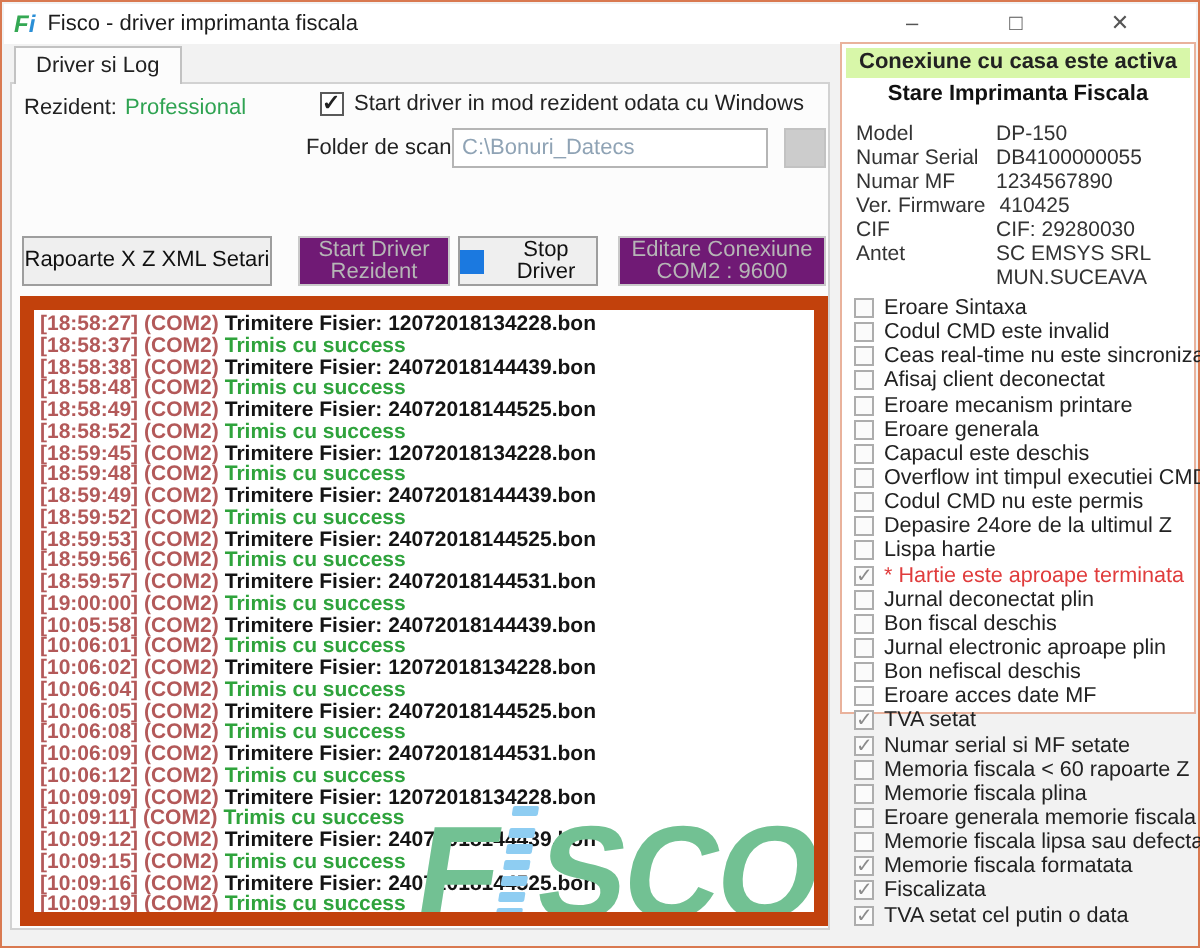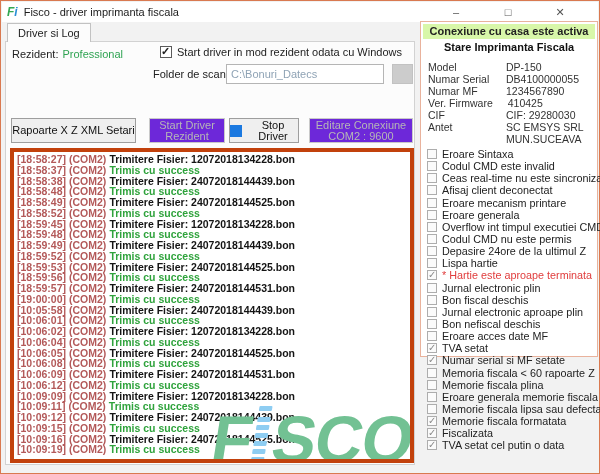--- a/index.html
+++ b/index.html
@@ -26,50 +26,50 @@
 
   .resident { position:absolute; left:154px; top:4px; display:flex; align-items:center; font-size:11px; color:#222; }
   .cbx { width:12px; height:12px; border:1px solid #5a5a5a; background:#fff; position:relative; flex:none; margin-right:5px; }
   .cbx.checked:after { content:"\2713"; position:absolute; left:0px; top:-2px; font-size:11px; font-weight:bold; color:#222; }
 
   .folder-label { position:absolute; left:147px; top:26px; font-size:11px; color:#222; }
   .folder-input { position:absolute; left:220px; top:22px; width:158px; height:20px; border:1px solid #b5b5b5; font-family:"Liberation Sans",sans-serif; font-size:11px; color:#8fa3b5; padding-left:4px; background:#fff; }
   .browse-btn { position:absolute; left:386px; top:22px; width:21px; height:20px; background:#cccccc; border:1px solid #c2c2c2; }
 
   .btn { position:absolute; top:48px; height:25px; background:#efefef; border:1px solid #9e9e9e; font-size:11px; color:#111; display:flex; align-items:center; justify-content:center; text-align:center; line-height:11px;margin-top:28px; }
-  .btn.disabled { background:#6d28d9; border-color:#c9c9c9; color:#b6b6b6; }
+  .btn.disabled { background:#701a75; border-color:#c9c9c9; color:#b6b6b6; }
   .btn1 { left:5px; width:125px; }
   .btn2 { left:143px; width:76px; flex-direction:column; }
   .btn3 { left:223px; width:70px; }
   .btn4 { left:303px; width:104px; flex-direction:column; }
   .stop-square { width:12px; height:12px; background:#1b79e0; margin-right:6px; flex:none; }
 
   
-  .logbox { position:absolute; left:4px; top:106px; width:404px; height:315px; background:#fff; border:4px solid #c2410c; overflow:hidden; padding:2px 3px; }
+  .logbox { position:absolute; left:4px; top:106px; width:404px; height:315px; background:#fff; border:7px solid #c2410c; overflow:hidden; padding:2px 3px; }
   .log-line { font-size:10.5px; font-weight:bold; line-height:10.75px; white-space:nowrap; }
   .log-line span { margin-right:3px; }
   .lt,.lp { color:#b35959; }
   .msg { color:#141414; }
   .ok { color:#2fa33c; }
 
   
   .logo { position:absolute; right:-3px; bottom:-5px; display:flex; align-items:flex-end; transform:skewX(-9deg); font-weight:bold; color:#72c193; }
   .logo-f,.logo-sco { font-size:66px; line-height:50px; letter-spacing:-1px; }
   .logo-i { display:flex; flex-direction:column; margin:0 5px 2px 3px; }
   .logo-i .bar { width:13px; height:5px; background:#8ecdf2; border-radius:1px; margin-top:3px; }
   .logo-i .bar.dot { margin-top:0; margin-bottom:3px; }
 
   
   .rpanel { position:absolute; left:419px; top:20px; width:178px; height:336px; background:#fff; border:1px solid #e9b29c; }
   .banner { position:absolute; left:2px; right:2px; top:2px; height:15px; background:#d8f7a9; font-size:11px; font-weight:bold; color:#222; text-align:center; line-height:15px; }
   .ptitle { position:absolute; left:0; right:0; top:19px; text-align:center; font-size:11px; font-weight:bold; color:#111; }
   .info { position:absolute; left:7px; right:2px; top:39px; font-size:10.5px; color:#333; }
   .info-row { display:flex; line-height:12px; }
   .info-label { flex:0 0 63px; white-space:nowrap; }
-  .info-value { padding-left:7px; white-space:nowrap;margin-left:8px; }
+  .info-value { padding-left:7px; white-space:nowrap; }
   .flags { position:absolute; left:6px; right:2px; top:126px; }
   .flag { display:flex; align-items:center; height:12.15px; font-size:10.8px; color:#222; }
   .cb { width:10px; height:10px; border:1px solid #adadad; background:#fbfbfb; position:relative; flex:none; margin-right:5px; }
   .cb.checked:after { content:"\2713"; position:absolute; left:0; top:-2px; font-size:10px; color:#8c8c8c; }
   .flag.alert .flag-label { color:#e03c3c; }
   .flag-label { white-space:nowrap; }
 </style>
 </head>
 <body>
 
@@ -212,41 +212,45 @@
         <div class="flag">
           <span class="cb"></span>
           <span class="flag-label">Eroare mecanism printare</span>
         </div>
         <div class="flag">
           <span class="cb"></span>
           <span class="flag-label">Eroare generala</span>
         </div>
         <div class="flag">
           <span class="cb"></span>
+          <span class="flag-label">Capacul este deschis</span>
+        </div>
+        <div class="flag">
+          <span class="cb"></span>
           <span class="flag-label">Overflow int timpul executiei CMD</span>
         </div>
         <div class="flag">
           <span class="cb"></span>
           <span class="flag-label">Codul CMD nu este permis</span>
         </div>
         <div class="flag">
           <span class="cb"></span>
           <span class="flag-label">Depasire 24ore de la ultimul Z</span>
         </div>
         <div class="flag">
           <span class="cb"></span>
           <span class="flag-label">Lispa hartie</span>
         </div>
         <div class="flag alert">
           <span class="cb checked"></span>
           <span class="flag-label">* Hartie este aproape terminata</span>
         </div>
         <div class="flag">
           <span class="cb"></span>
-          <span class="flag-label">Jurnal electronic plin</span>
+          <span class="flag-label">Jurnal deconectat plin</span>
         </div>
         <div class="flag">
           <span class="cb"></span>
           <span class="flag-label">Bon fiscal deschis</span>
         </div>
         <div class="flag">
           <span class="cb"></span>
           <span class="flag-label">Jurnal electronic aproape plin</span>
         </div>
         <div class="flag">

